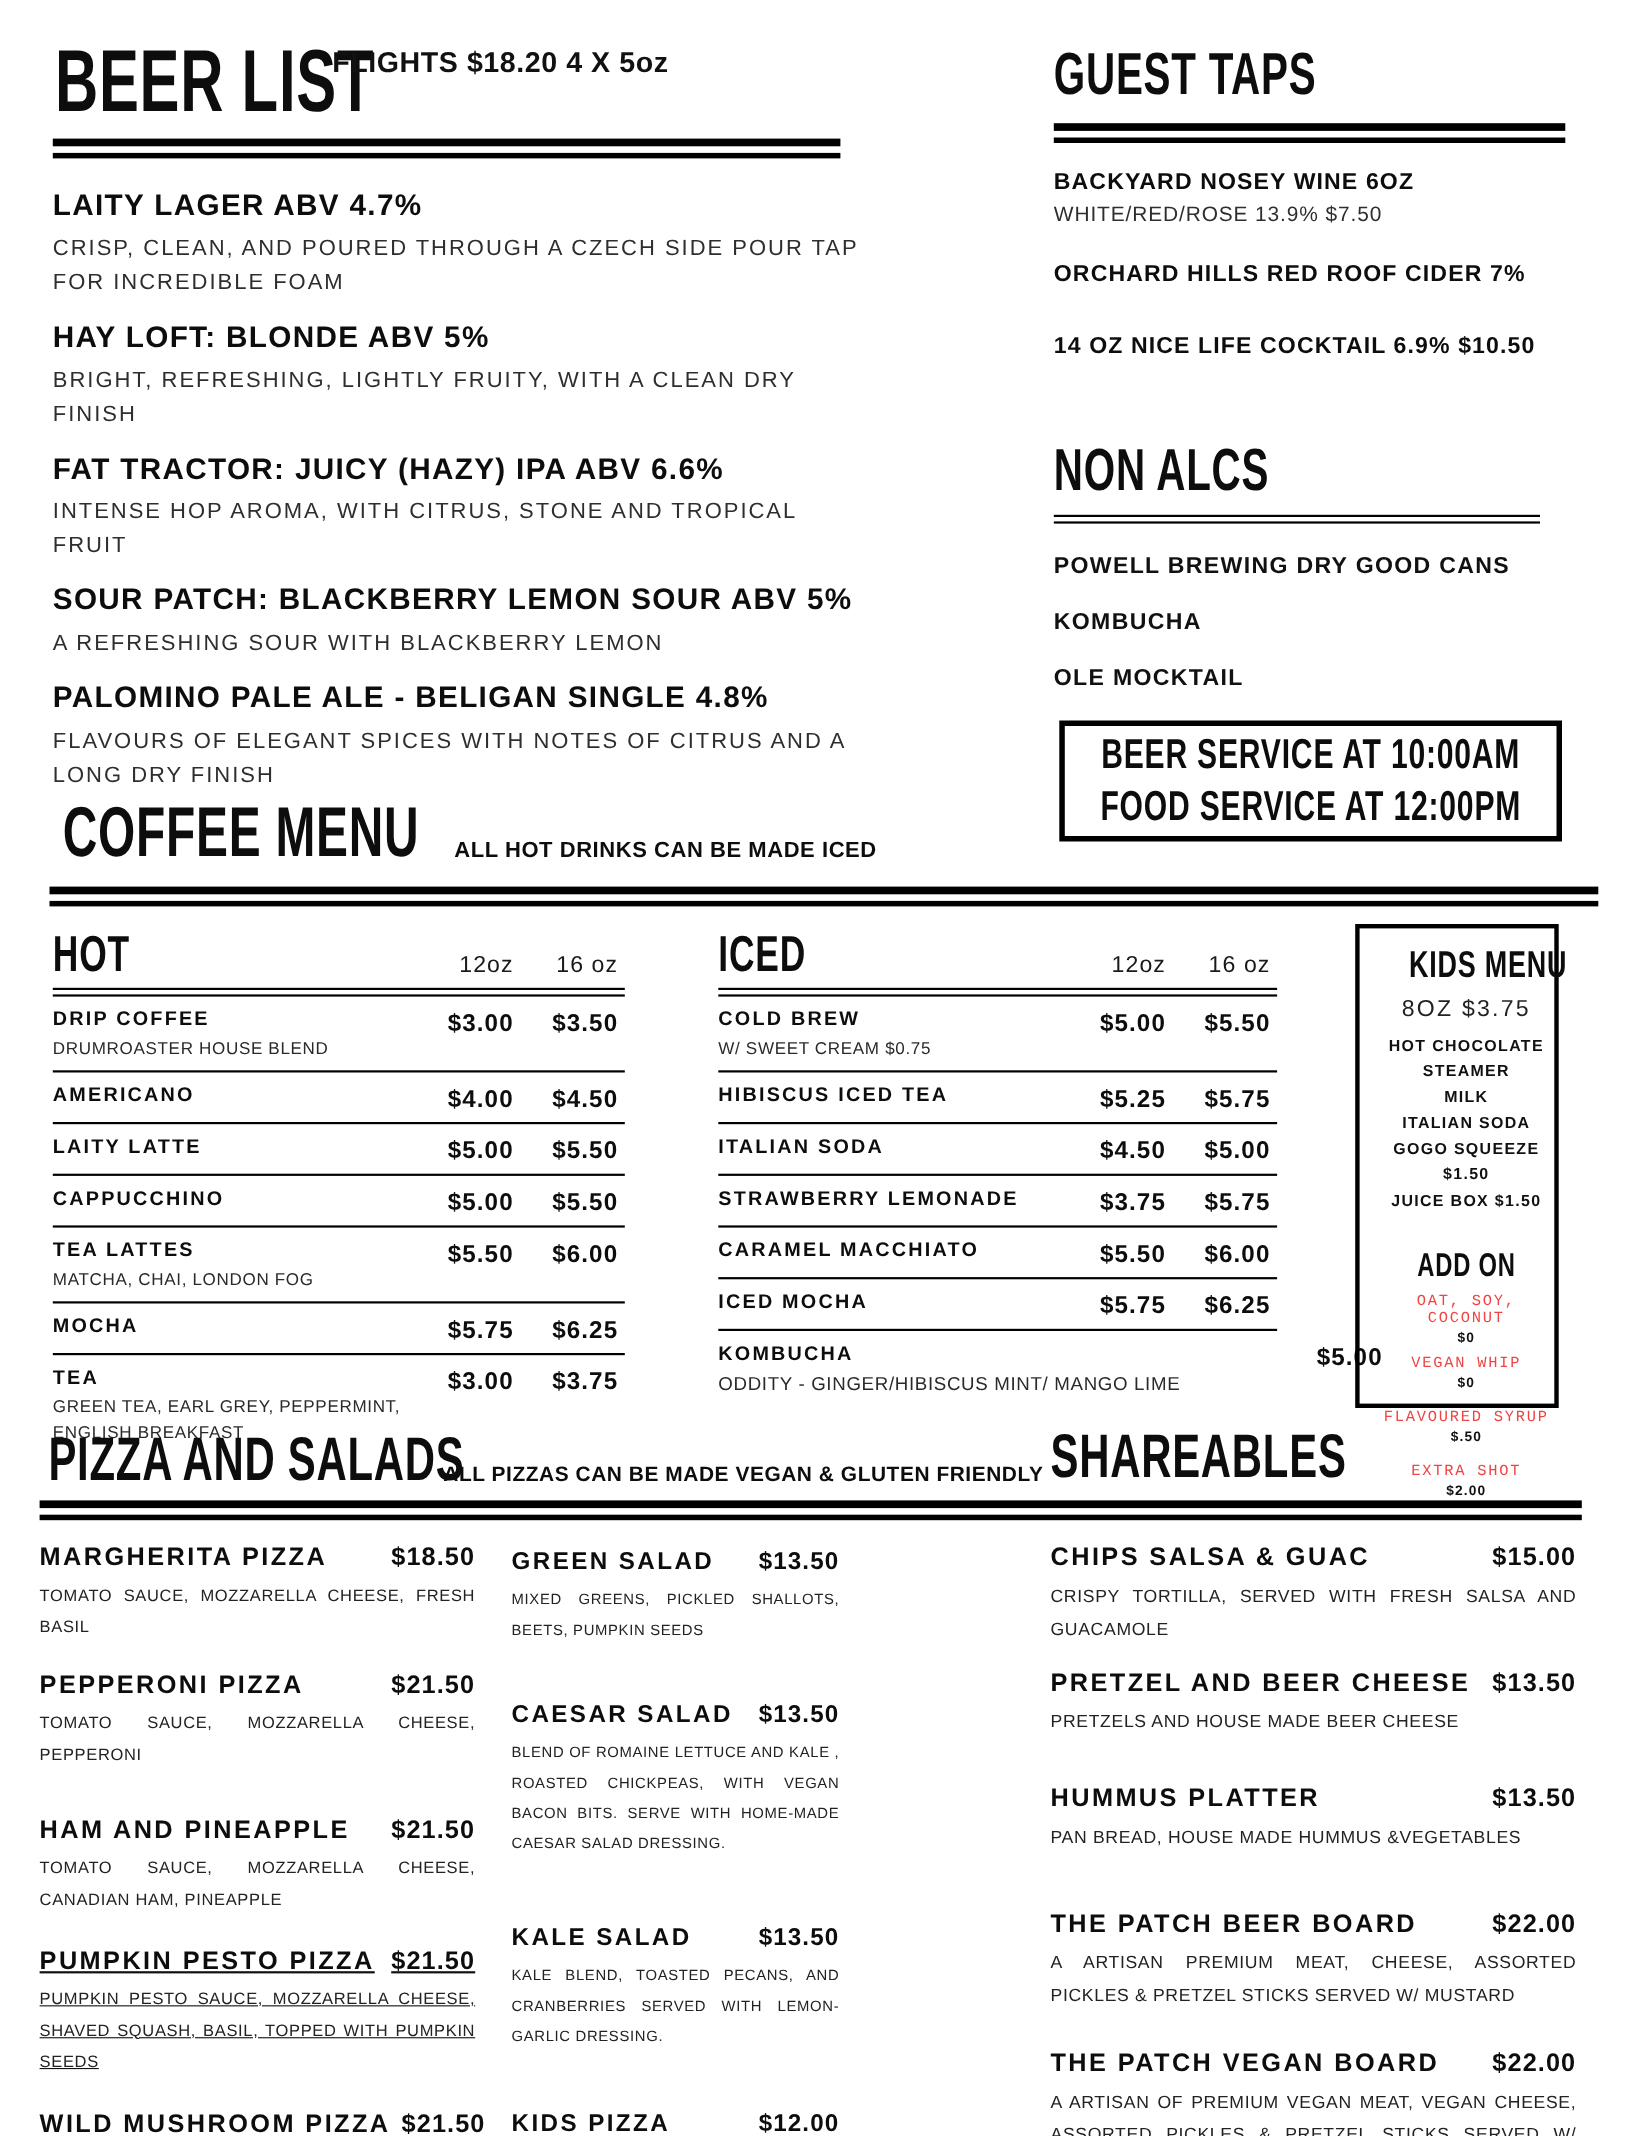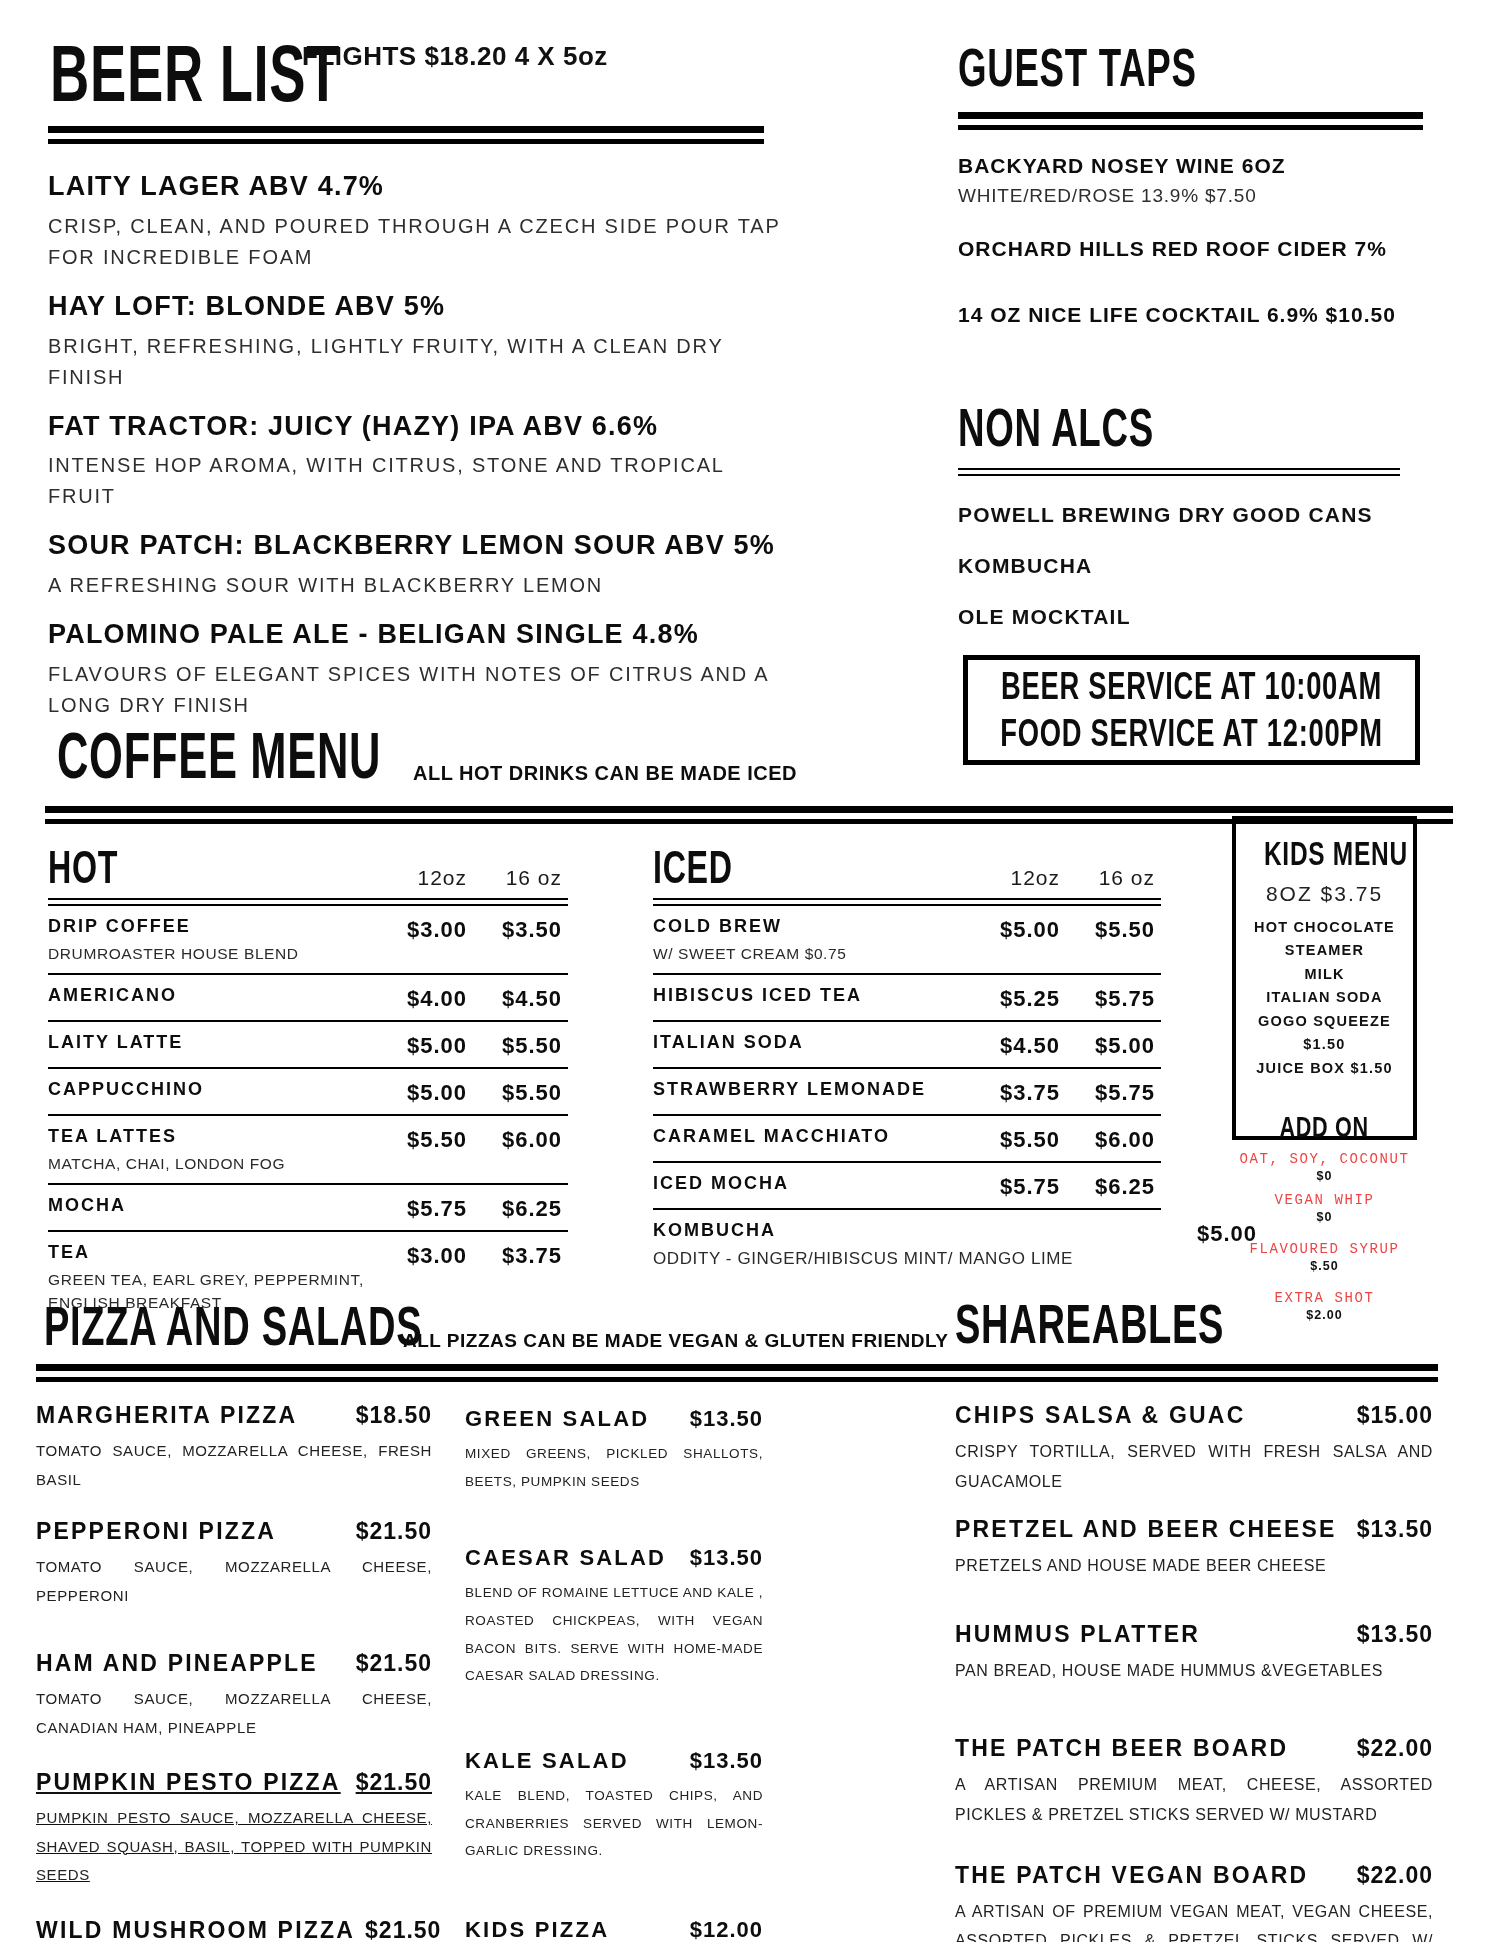--- a/index.html
+++ b/index.html
@@ -252,21 +252,21 @@
     <div class="crow last">
       <div>
           <div class="iname">KOMBUCHA</div>
            <div class="idesc nowrap" style="font-size:17px;">ODDITY - GINGER/HIBISCUS MINT/ MANGO LIME</div>
         </div>
       <div class="price"></div>
       <div class="price">$5.00</div>
     </div>
   </div>
 
-  <div class="abs kids-box" style="left:1232px;top:816px;width:185px;height:324px;">
+  <div class="abs kids-box" style="left:1232px;top:840px;width:185px;height:440px;padding-left:17px;">
     <span class="disp-c kids-title">KIDS MENU</span>
     <div class="kids-price">8OZ $3.75</div>
     <div class="kids-list">
       <div class="kids-item">HOT CHOCOLATE</div>
       <div class="kids-item">STEAMER</div>
       <div class="kids-item">MILK</div>
       <div class="kids-item">ITALIAN SODA</div>
       <div class="kids-item">GOGO SQUEEZE $1.50</div>
       <div class="kids-item">JUICE BOX $1.50</div>
     </div>
@@ -343,21 +343,21 @@
           <span class="fname">CAESAR SALAD</span>
         <span class="fprice">$13.50</span>
         </div>
       <div class="fdesc">BLEND OF ROMAINE LETTUCE AND KALE , ROASTED CHICKPEAS, WITH VEGAN BACON BITS. SERVE WITH HOME-MADE CAESAR SALAD DRESSING.</div>
     </div>
     <div class="fitem" style="margin-bottom:52px;">
       <div class="frow">
           <span class="fname">KALE SALAD</span>
         <span class="fprice">$13.50</span>
         </div>
-      <div class="fdesc">KALE BLEND, TOASTED CHIPS, AND CRANBERRIES SERVED WITH LEMON-GARLIC DRESSING.</div>
+      <div class="fdesc">KALE BLEND, TOASTED PECANS, AND CRANBERRIES SERVED WITH LEMON-GARLIC DRESSING.</div>
     </div>
     <div class="fitem">
       <div class="frow">
           <span class="fname">KIDS PIZZA</span>
         <span class="fprice">$12.00</span>
         </div>
 
     </div>
   </div>
 

